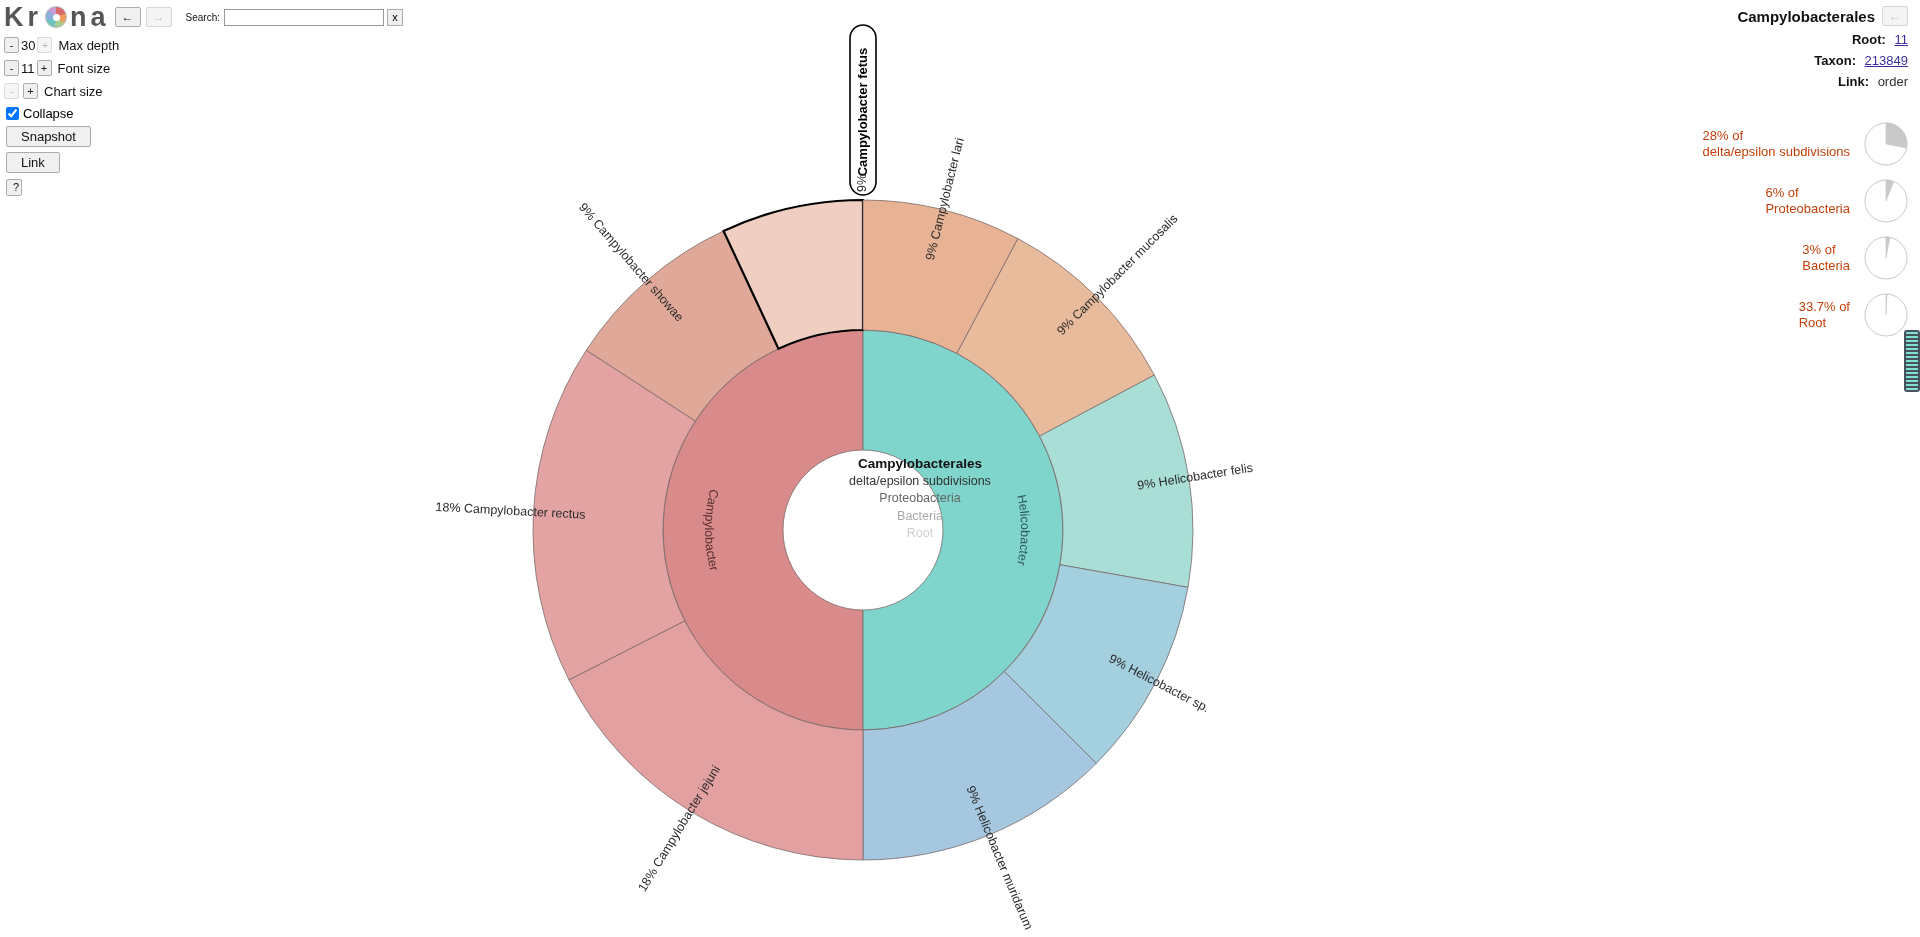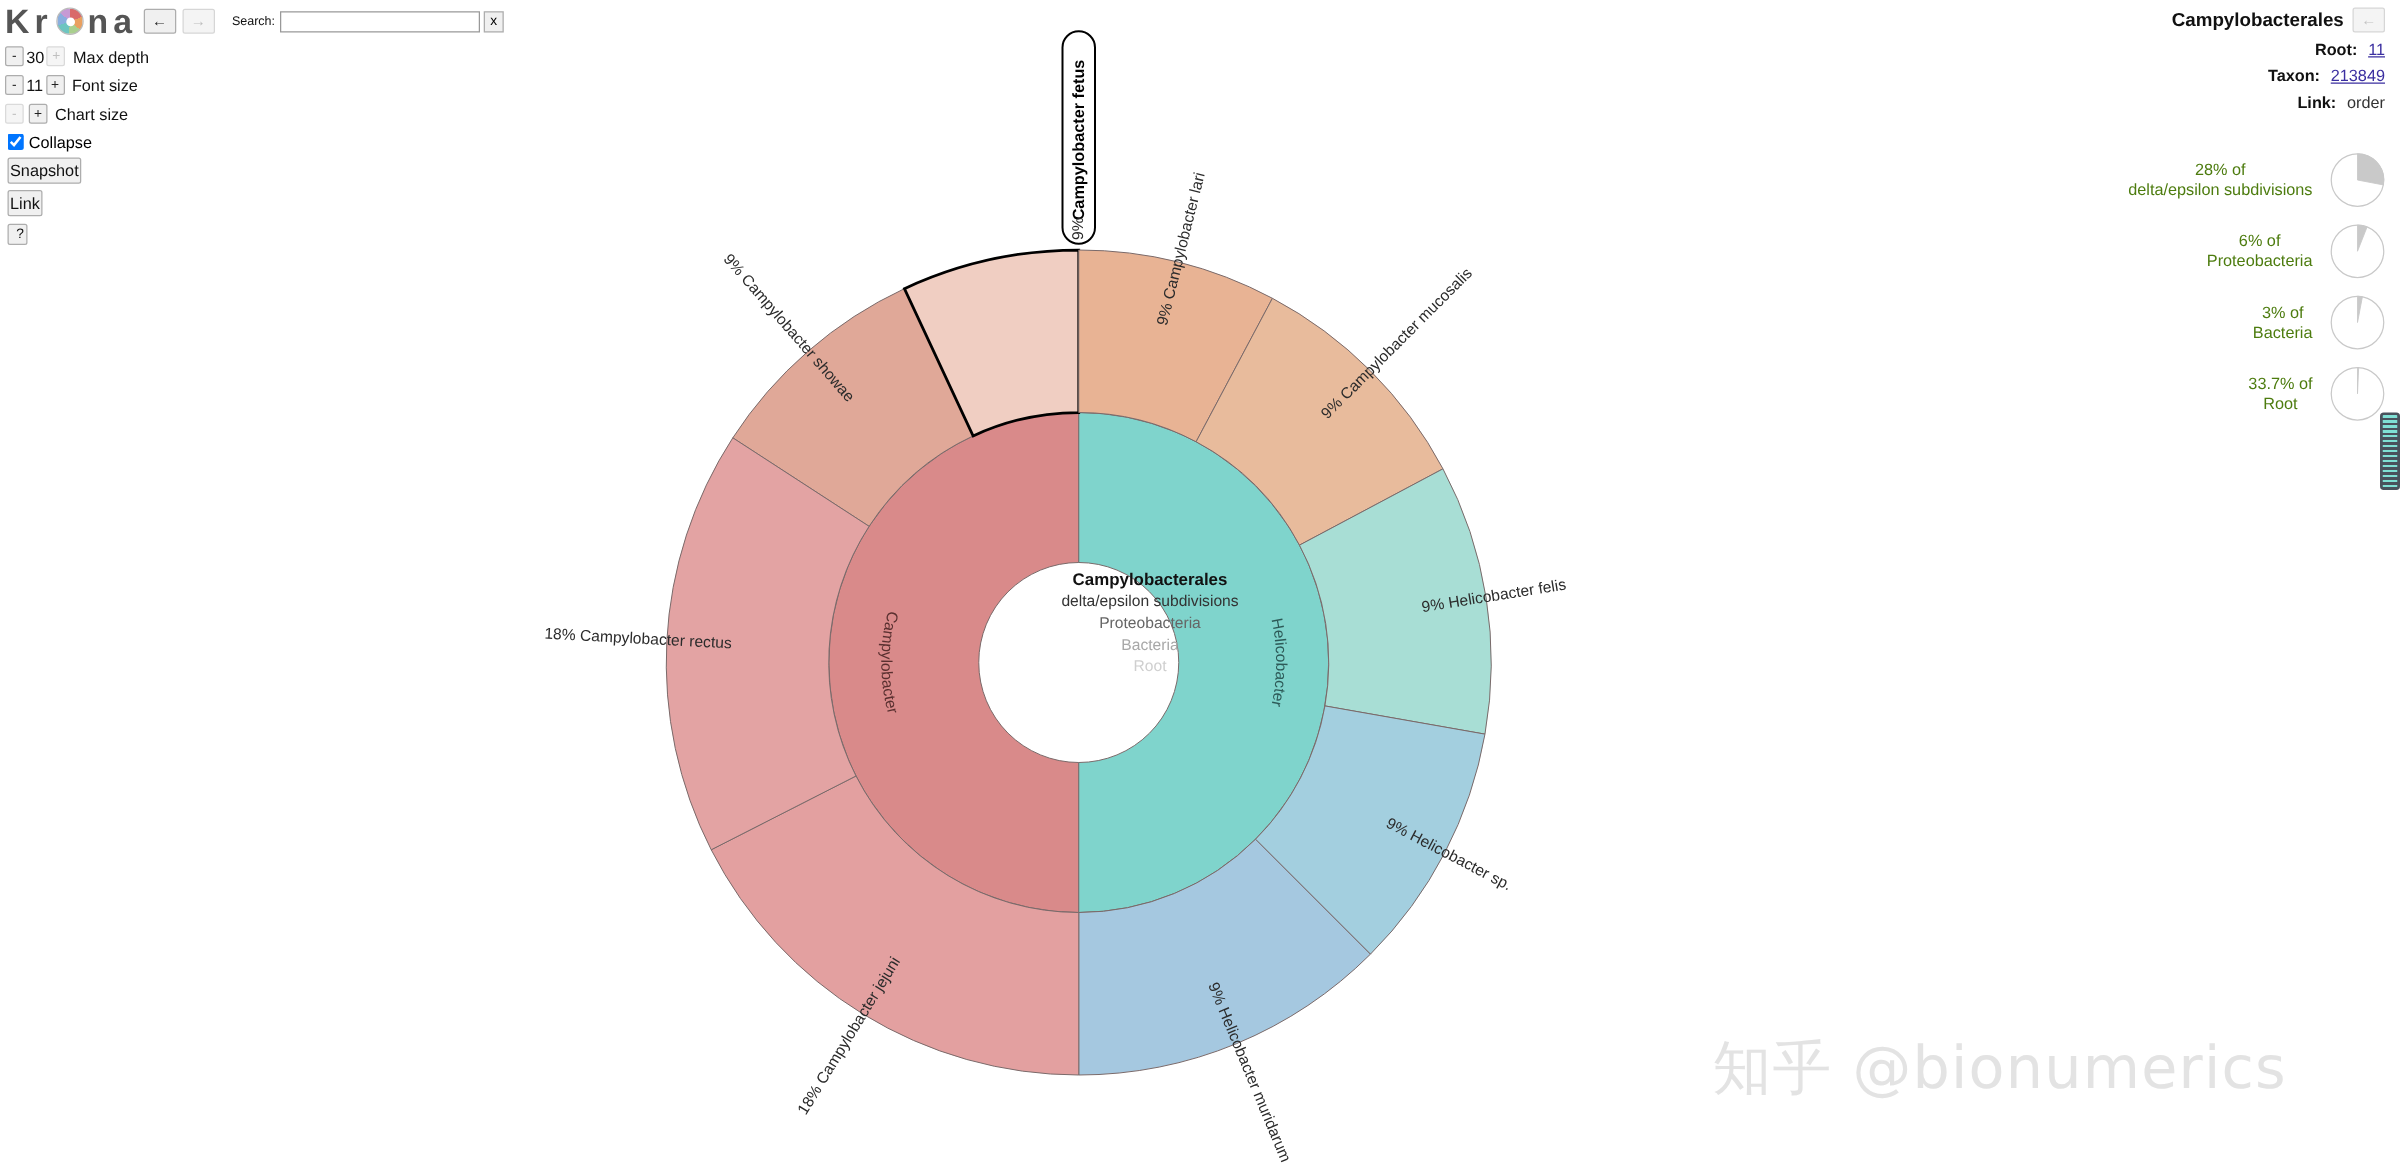--- a/index.html
+++ b/index.html
@@ -63,21 +63,21 @@
   .sbtn.off { color: #c0c0c0; border-color: #dadada; background: #f5f5f5; }
   .ctrl-val { min-width: 17px; padding: 0 2px; text-align: left; font-size: 13px; }
   .ctrl-name { margin-left: 6px; font-size: 13px; }
 
   .chk-row { display: flex; align-items: center; margin-top: 5px; font-size: 13px; }
   .chk-row input { margin: 0 4px 0 2px; width: 13px; height: 13px; }
 
   .wbtn {
     margin-top: 5px; margin-left: 2px; display: inline-block;
     border: 1px solid #adadad; background: #f0f0f0; border-radius: 2px;
-    font-size: 13px; padding: 2px 1px; cursor: pointer; color: #111;
+    font-size: 13px; padding: 2px 14px; cursor: pointer; color: #111;
   }
   .helpbtn {
     margin-top: 6px; margin-left: 2px; display: inline-block;
     border: 1px solid #adadad; background: #f0f0f0; border-radius: 2px;
     font-size: 11px; width: 16px; height: 17px; line-height: 13px;
     text-align: center; cursor: pointer; color: #111;
   }
 
   
   #info { position: absolute; right: 12px; top: 6px; width: 290px; text-align: right; }
@@ -88,21 +88,21 @@
     border-radius: 2px; color: #c3c3c3; font-size: 12px; line-height: 16px;
     text-align: center; cursor: pointer; padding: 0;
   }
   .info-line { font-size: 13px; margin-top: 6px; color: #111; }
   .info-key { font-weight: bold; }
   .info-val-link { color: #3b2fa0; text-decoration: underline; margin-left: 5px; cursor: pointer; }
   .info-val { margin-left: 5px; color: #333; }
 
   .magnitudes { margin-top: 26px; }
   .mag-row { display: flex; align-items: center; justify-content: flex-end; height: 57px; }
-  .mag-text { font-size: 13px; color: #4d7c0f; line-height: 16px; text-align: center; margin-right: 14px; }
+  .mag-text { font-size: 13px; color: #c2410c; line-height: 16px; text-align: left; margin-right: 14px; }
 
   
   #chart-wrap { position: absolute; left: 0; top: 0; width: 1450px; height: 937px; }
   #chart-svg { position: absolute; left: 0; top: 0; }
 
   .seg { stroke: #7a6a6a; stroke-width: 0.8; }
   .seg.hl { stroke: #000; stroke-width: 2.2; }
   .slabel { font-family: "Liberation Sans", sans-serif; font-size: 12.5px; fill: #2b2b2b; }
   .slabel.inner { fill: #5a3030; }
   .slabel.inner-teal { fill: #2d5a58; }
@@ -305,15 +305,14 @@
 
     <div id="center-text">
       <div class="ct-0">Campylobacterales</div>
       <div class="ct-1">delta/epsilon subdivisions</div>
       <div class="ct-2">Proteobacteria</div>
       <div class="ct-3">Bacteria</div>
       <div class="ct-4">Root</div>
     </div>
   </div>
 
-  <div id="watermark">知乎 @bionumerics</div>
   <div id="scroll-thumb"></div>
 </div>
 
 </body></html>

